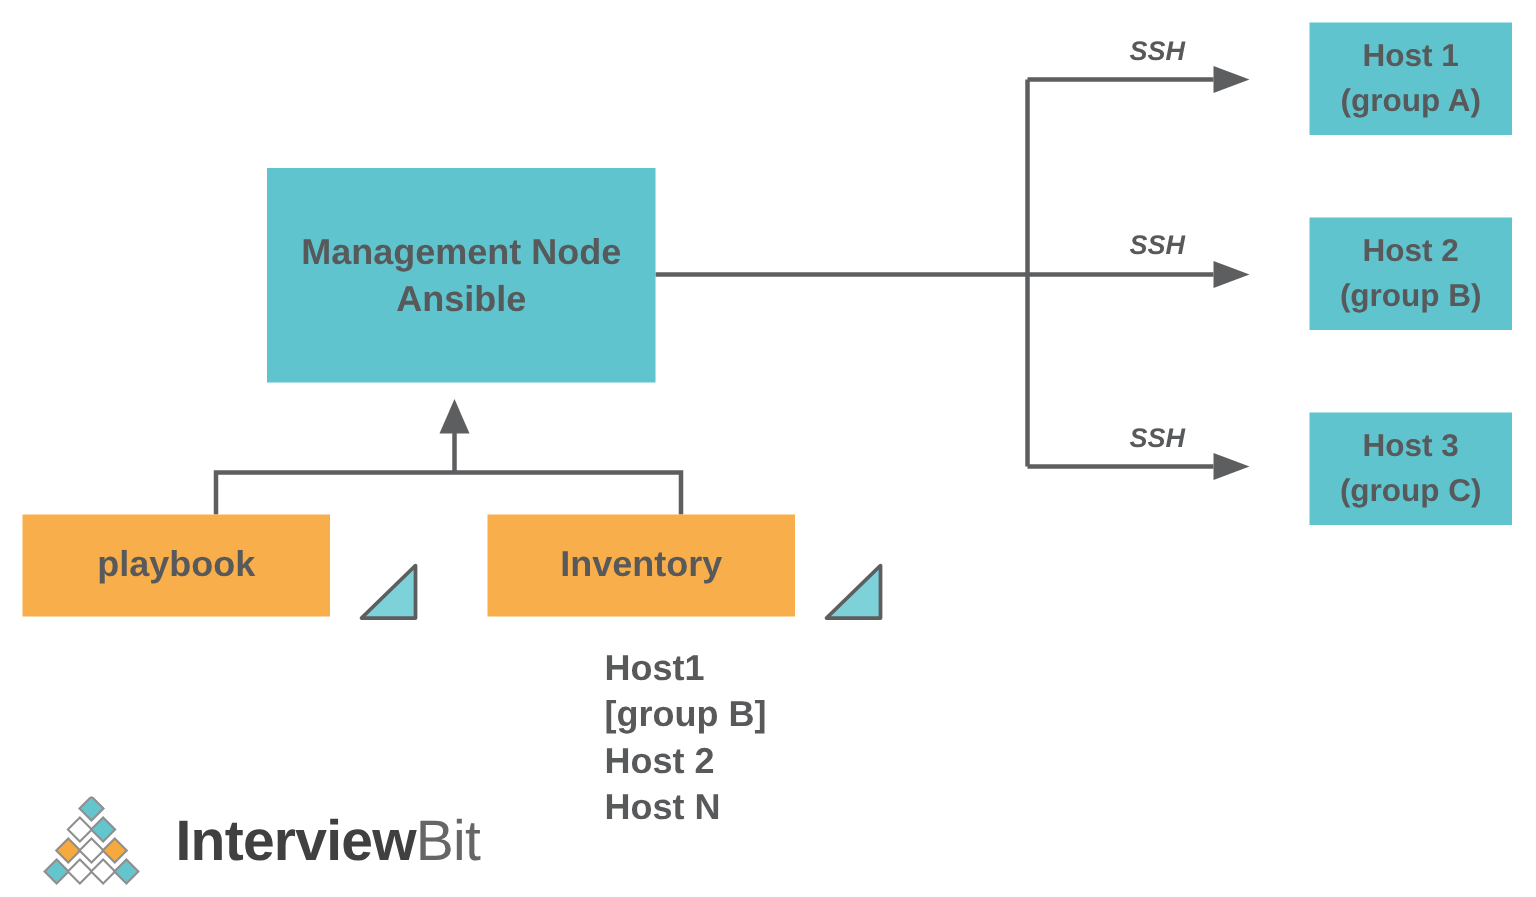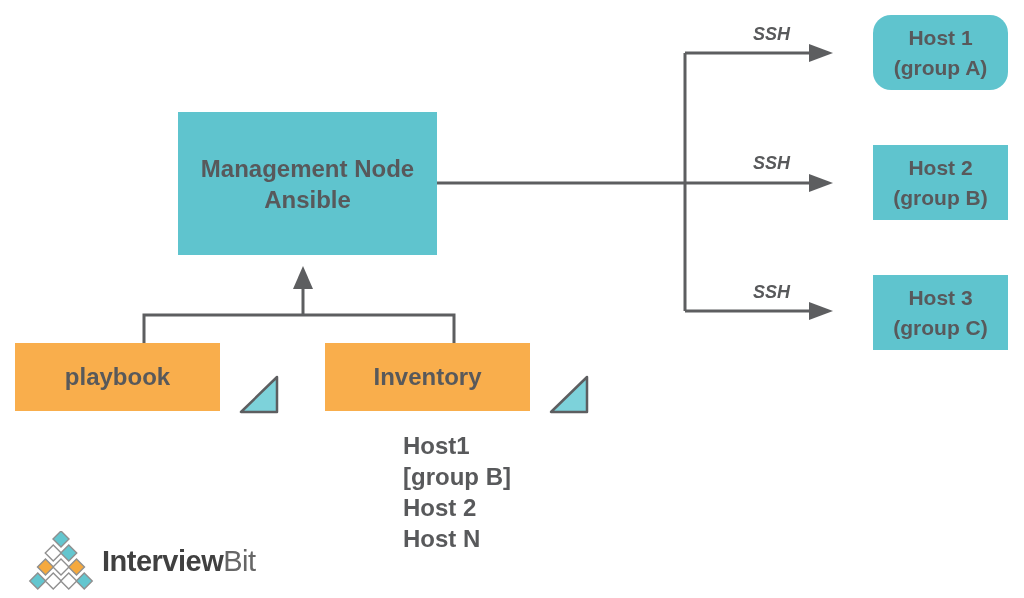--- a/index.html
+++ b/index.html
@@ -11,40 +11,40 @@
   .connector{stroke:var(--line_gray);stroke-width:3;fill:none;stroke-linejoin:miter;}
   .arrowhead{fill:var(--line_gray);stroke:none;}
   .fold{fill:var(--fold_teal);stroke:var(--line_gray);stroke-width:2.5;stroke-linejoin:round;}
   .box{
     position:absolute;display:flex;flex-direction:column;align-items:center;justify-content:center;
     color:var(--text_gray);font-weight:700;text-align:center;
   }
   .teal-box{background:var(--box_teal);}
   .mgmt{left:178px;top:112px;width:259px;height:143px;font-size:24px;line-height:31px;}
   .host{left:873px;width:135px;height:75px;font-size:21px;line-height:30px;}
-  .host1{top:15px;border-radius:18px;}
+  .host1{top:15px;}
   .host2{top:145px;}
   .host3{top:275px;}
   .doc{background:var(--doc_orange);top:343px;width:205px;height:68px;font-size:24px;}
   .doc-playbook{left:15px;}
   .doc-inventory{left:325px;justify-content:center;}
   .ssh{
     position:absolute;width:64px;text-align:right;font-size:18px;font-weight:700;
     color:var(--text_gray);
     font-style:italic;
   }
   .ssh1{left:726px;top:24px;}
   .ssh2{left:726px;top:153px;}
   .ssh3{left:726px;top:282px;}
   .inv-list{
     position:absolute;left:403px;top:430px;font-size:24px;font-weight:700;
     line-height:31px;color:var(--text_gray);
   }
   .logo{position:absolute;left:27px;top:531px;display:flex;align-items:center;}
-  .logo-text{font-size:29px;margin-left:7px;letter-spacing:-0.5px;white-space:nowrap;}
+  .logo-text{font-size:38px;margin-left:22px;letter-spacing:-0.5px;white-space:nowrap;}
   .logo-bold{font-weight:700;color:var(--logo_text_dark);}
   .logo-light{font-weight:400;color:var(--logo_text_light);}
 </style>
 </head>
 <body>
 
 <div id="canvas">
 
   <svg id="connectors" viewBox="0 0 1024 598" xmlns="http://www.w3.org/2000/svg">
 

